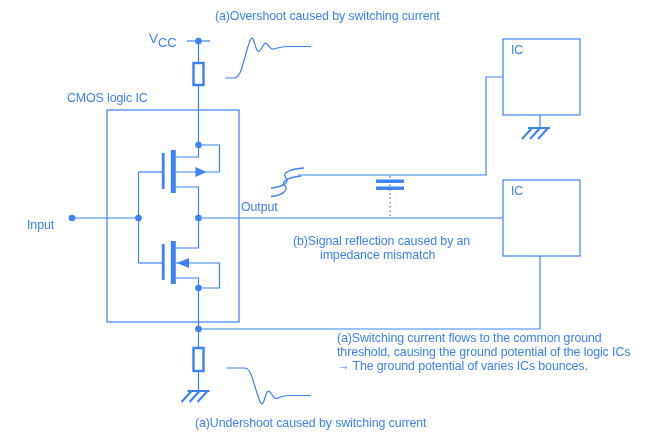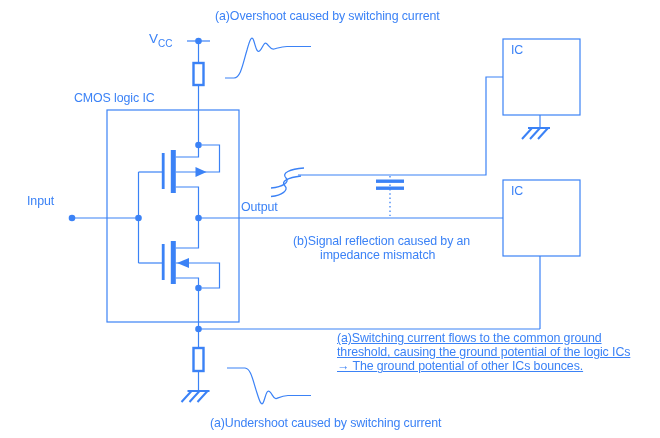--- a/index.html
+++ b/index.html
@@ -4,22 +4,22 @@
 <style>
   html,body{margin:0;padding:0;background:#fff;}
   .stage{
     position:relative;width:660px;height:438px;background:#fff;overflow:hidden;
     font-family:"Liberation Sans","DejaVu Sans",sans-serif;
     color:#111;
   }
   .stage svg{position:absolute;left:0;top:0;}
   .lbl{position:absolute;font-size:12.4px;line-height:14px;letter-spacing:-0.1px;white-space:nowrap;}
   .vcc{font-size:13.5px;}
-  .vcc sub{font-size:10px;letter-spacing:0;}
-  .note{white-space:nowrap;line-height:14.2px;text-decoration:underline;}
+  .vcc sub{font-size:13px;letter-spacing:0;}
+  .note{white-space:nowrap;line-height:14.2px;}
 </style>
 </head>
 <body>
 
 <div class="stage" style="color: #3b82f6; background: rgb(255, 255, 255); margin-left: 20px;">
 
   <svg width="660" height="438" viewBox="0 0 660 438">
     <defs>
       <g id="gnd-sym">
         <path d="M6,0 H28 M0,11 L10,0 M8,11 L18,0 M16,11 L26,0" stroke="currentColor" stroke-width="2" fill="none"></path>
@@ -100,35 +100,35 @@
 
     <path d="M205,78 H214 C221,77.5 223,63 227,50 C229.5,41 231.5,35 233.5,40 C235.5,45.5 236.5,53 239.5,51 C242.5,49 243.5,41.5 246.5,43.5 C249,45.5 250.5,50 254,49 C258,48 262,46.5 267,46.5 H291" stroke="currentColor" stroke-width="1.2" fill="none"></path>
 
     <path d="M207,368 H225 C231,368.5 233,381 237,393 C239.5,401 241.5,407 243.5,402 C245.5,397 246.5,389.5 249.5,391.5 C252.5,393.5 253.5,400 256.5,398.5 C260,397 263,395.5 268,395.5 H291" stroke="currentColor" stroke-width="1.2" fill="none"></path>
   </svg>
 
   <div class="lbl" style="left:195px;top:9px">(a)Overshoot caused by switching current</div>
 
   <div class="lbl vcc" style="left:129px;top:32px"><span>V</span><sub>CC</sub></div>
 
-  <div class="lbl" style="left:54px;top:91px">CMOS logic IC</div>
+  <div class="lbl" style="left:47px;top:91px">CMOS logic IC</div>
 
-  <div class="lbl" style="left:7px;top:194px">Input</div>
+  <div class="lbl" style="left:7px;top:218px">Input</div>
 
   <div class="lbl" style="left:221px;top:200px">Output</div>
 
 
   <div class="lbl" style="left:491px;top:43px">IC</div>
 
   <div class="lbl" style="left:491px;top:184px">IC</div>
 
   <div class="lbl" style="left:273px;top:234px">(b)Signal reflection caused by an</div>
   <div class="lbl" style="left:300px;top:248px">impedance mismatch</div>
 
   <div class="lbl note" style="left:317px;top:331px">
     <div>(a)Switching current flows to the common ground</div>
     <div>threshold, causing the ground potential of the logic ICs</div>
-    <div>→ The ground potential of other ICs bounces.</div>
+    <div>→ The ground potential of varies ICs bounces.</div>
   </div>
 
-  <div class="lbl" style="left:190px;top:416px">(a)Undershoot caused by switching current</div>
+  <div class="lbl" style="left:175px;top:416px">(a)Undershoot caused by switching current</div>
 
 </div>
 
 </body></html>

